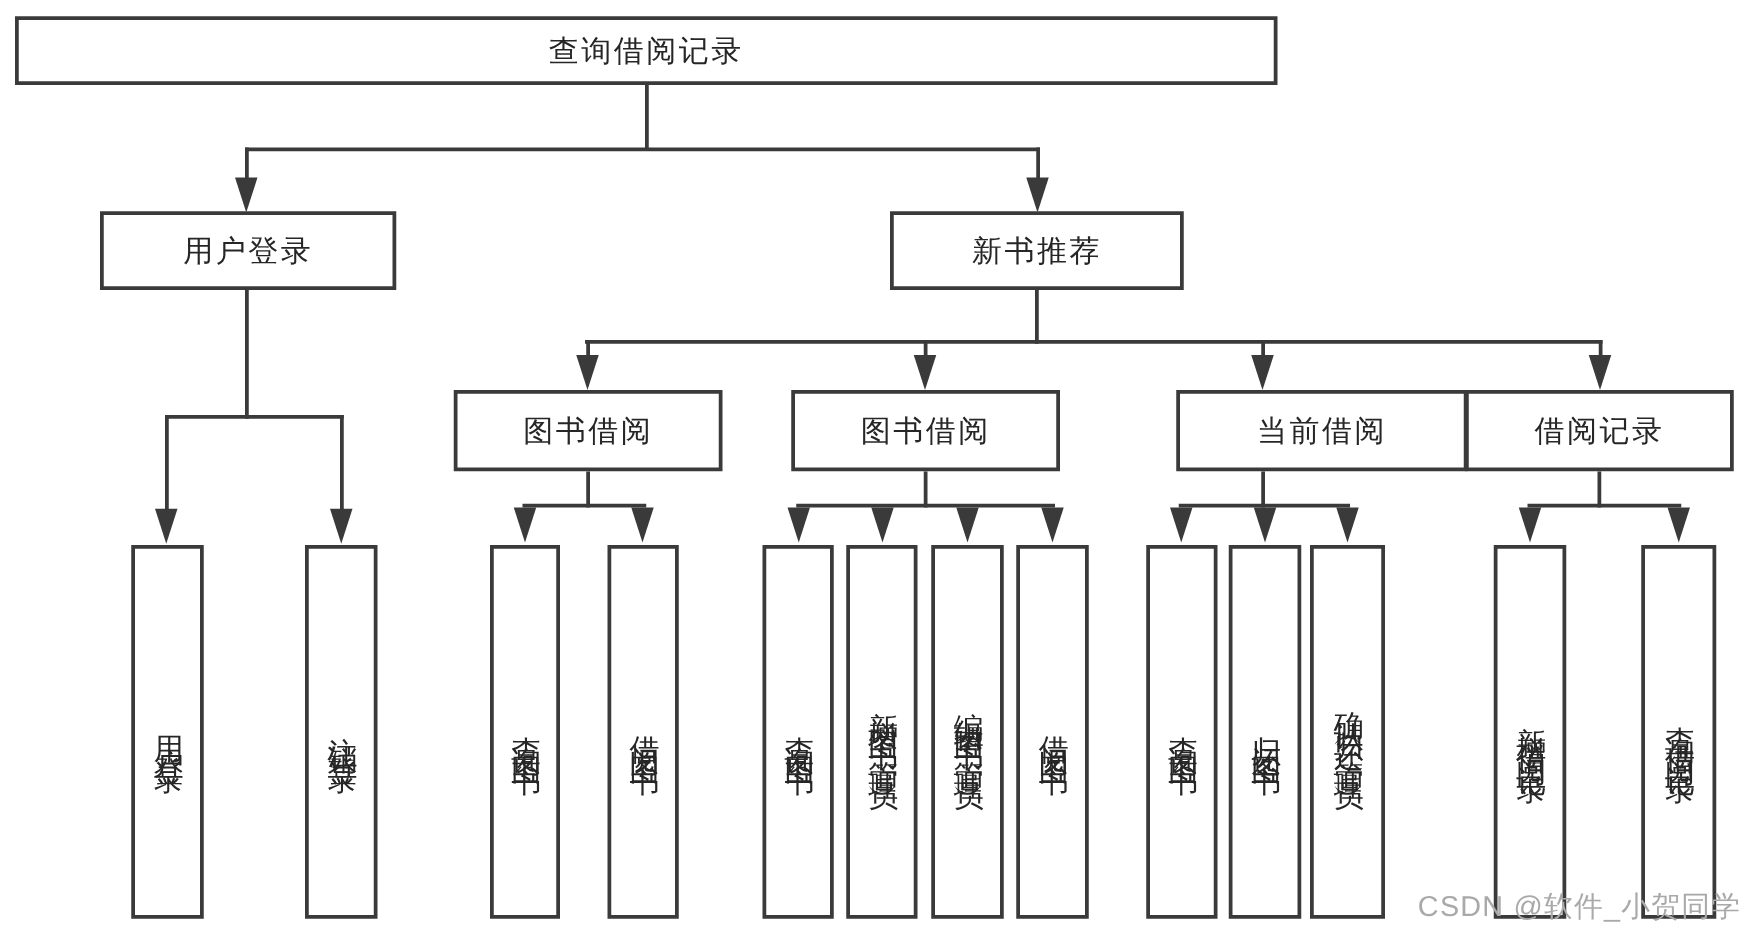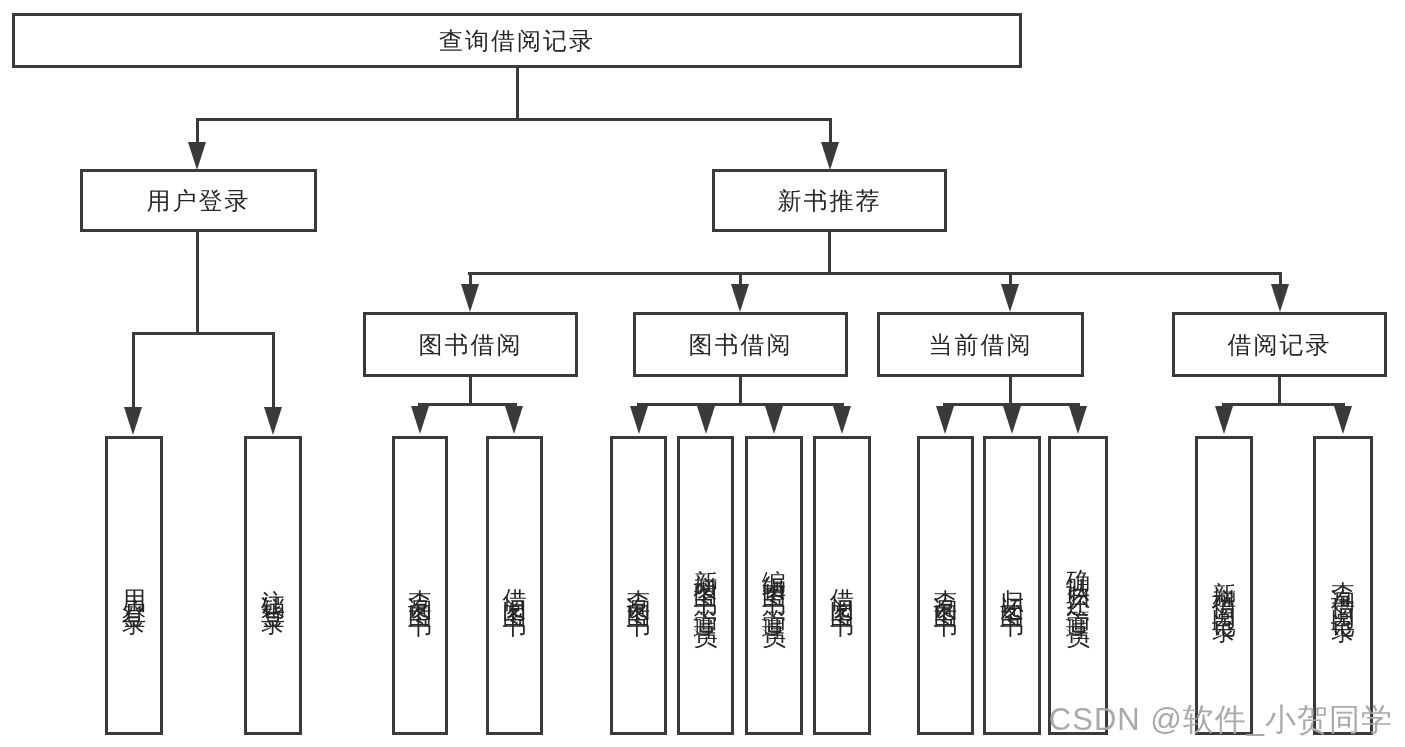--- a/index.html
+++ b/index.html
@@ -41,21 +41,21 @@
   .hline { position: absolute; height: 3px; background: var(--line); z-index: 1; }
   .ah {
     position: absolute; width: 0; height: 0; z-index: 1;
     border-left: 9px solid transparent;
     border-right: 9px solid transparent;
     border-top: 28px solid var(--line);
   }
   .watermark {
     position: absolute;
     right: 12px; bottom: 6px;
-    font-size: 31px;
+    font-size: 23px;
     color: var(--watermark);
     letter-spacing: 1px;
     z-index: 5;
     white-space: nowrap;
   }
 </style>
 </head>
 <body>
 
 <div class="stage">
@@ -85,21 +85,21 @@
   <div class="ah" style="left:461px; top:284px"></div>
   <div class="vline" style="left:739px; top:272px; height:14px"></div>
   <div class="ah" style="left:731px; top:284px"></div>
   <div class="vline" style="left:1009px; top:272px; height:14px"></div>
   <div class="ah" style="left:1001px; top:284px"></div>
   <div class="vline" style="left:1279px; top:272px; height:14px"></div>
   <div class="ah" style="left:1271px; top:284px"></div>
 
   <div class="box" style="left:363px; top:312px; width:215px; height:65px">图书借阅</div>
   <div class="box" style="left:633px; top:312px; width:215px; height:65px">图书借阅</div>
-  <div class="box" style="left:877px; top:312px; width:207px; height:65px">当前借阅</div>
+  <div class="box" style="left:941px; top:312px; width:233px; height:65px">当前借阅</div>
   <div class="box" style="left:1172px; top:312px; width:215px; height:65px">借阅记录</div>
 
   <div class="vline" style="left:469px; top:377px; height:29px"></div>
   <div class="hline" style="left:418px; top:403px; width:99px"></div>
   <div class="ah" style="left:411px; top:406px"></div>
   <div class="ah" style="left:505px; top:406px"></div>
 
   <div class="vline" style="left:739px; top:377px; height:29px"></div>
   <div class="hline" style="left:637px; top:403px; width:207px"></div>
   <div class="ah" style="left:630px; top:406px"></div>

